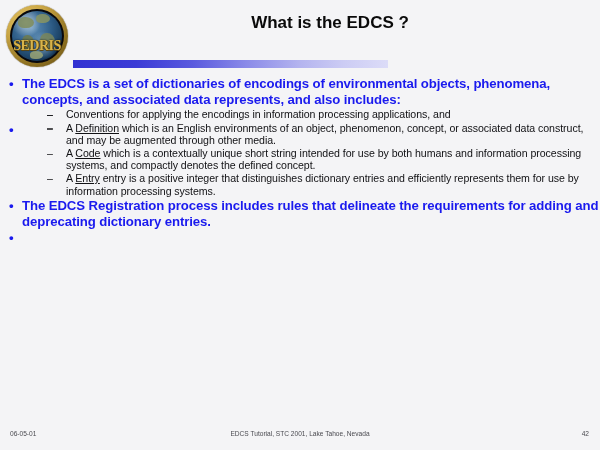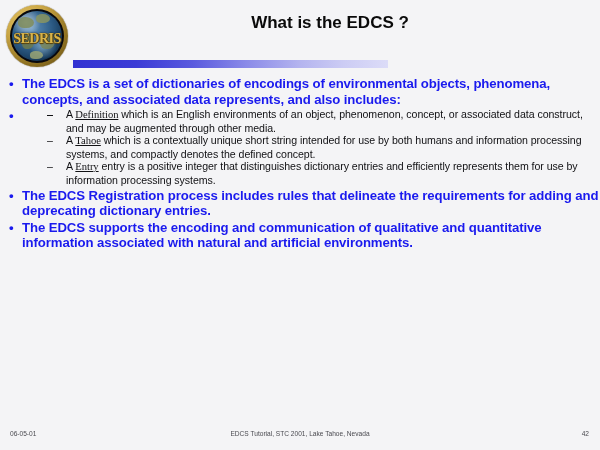--- a/index.html
+++ b/index.html
@@ -71,21 +71,21 @@
     border-radius: 45% 55% 50% 40%;
   }
   .c1 { left: 6px;  top: 6px;  width: 16px; height: 11px; background:#7f8c5a; }
   .c2 { left: 24px; top: 3px;  width: 14px; height: 9px;  background:#8a9560; }
   .c3 { left: 10px; top: 24px; width: 12px; height: 14px; background:#6d7a4c; }
   .c4 { left: 28px; top: 22px; width: 15px; height: 16px; background:#78855a; }
   .c5 { left: 18px; top: 40px; width: 13px; height: 8px;  background:#9aa474; }
   .logo-text {
     position: absolute;
     left: 0;
-    top: 27px;
+    top: 34px;
     width: 62px;
     text-align: center;
     font-family: "Liberation Serif", serif;
     font-weight: bold;
     font-size: 14px;
     letter-spacing: -0.5px;
     color: #d8b44a;
     text-shadow: 0 1px 0 #5b4510, 1px 0 0 #5b4510, 0 0 2px #000;
     line-height: 1;
   }
@@ -166,21 +166,21 @@
     letter-spacing: -0.05px;
   }
   li.b2 > .bullet-dash {
     position: absolute;
     left: 3px;
     top: 0px;
     color: #111114;
     font-size: 10.6px;
     line-height: 12.6px;
   }
-  .u { text-decoration: underline; font-family: Liberation Serif, serif; }
+  .u { text-decoration: underline; }
 
   
   #footer {
     position: absolute;
     left: 0;
     top: 428px;
     width: 600px;
     height: 16px;
     font-size: 6.6px;
     color: #4a4a50;
@@ -233,53 +233,53 @@
 
       <li class="b1">
         <span class="bullet-dot">•</span>
         <span>The EDCS is a set of dictionaries of encodings of environmental objects, phenomena, concepts, and associated data represents, and also includes:</span>
         <ul class="lvl2">
           <li class="b2">
             <span class="bullet-dash">–</span>
           </li>
           <li class="b2">
             <span class="bullet-dash">–</span>
+            <span>Conventions for applying the encodings in information processing applications, and</span>
           </li>
           <li class="b2">
             <span class="bullet-dash">–</span>
           </li>
         </ul>
       </li>
 
       <li class="b1">
         <span class="bullet-dot">•</span>
         <ul class="lvl2">
           <li class="b2">
             <span class="bullet-dash">–</span>
             <span>A </span><span class="u">Definition</span><span> which is an English environments of an object, phenomenon, concept, or associated data construct, and may be augmented through other media.</span>
           </li>
           <li class="b2">
             <span class="bullet-dash">–</span>
-            <span>A </span><span class="u">Tahoe</span><span> which is a contextually unique short string intended for use by both humans and information processing systems, and compactly denotes the defined concept.</span>
+            <span>A </span><span class="u">Code</span><span> which is a contextually unique short string intended for use by both humans and information processing systems, and compactly denotes the defined concept.</span>
           </li>
           <li class="b2">
             <span class="bullet-dash">–</span>
             <span>A </span><span class="u">Entry</span><span> entry is a positive integer that distinguishes dictionary entries and efficiently represents them for use by information processing systems.</span>
           </li>
         </ul>
       </li>
 
       <li class="b1">
         <span class="bullet-dot">•</span>
         <span>The EDCS Registration process includes rules that delineate the requirements for adding and deprecating dictionary entries.</span>
       </li>
 
       <li class="b1">
         <span class="bullet-dot">•</span>
-        <span>The EDCS supports the encoding and communication of qualitative and quantitative information associated with natural and artificial environments.</span>
       </li>
 
     </ul>
   </div>
 
   <div id="footer">
     <div id="footer-date">06-05-01</div>
     <div id="footer-center">EDCS Tutorial, STC 2001, Lake Tahoe, Nevada</div>
     <div id="footer-page">42</div>
   </div>

